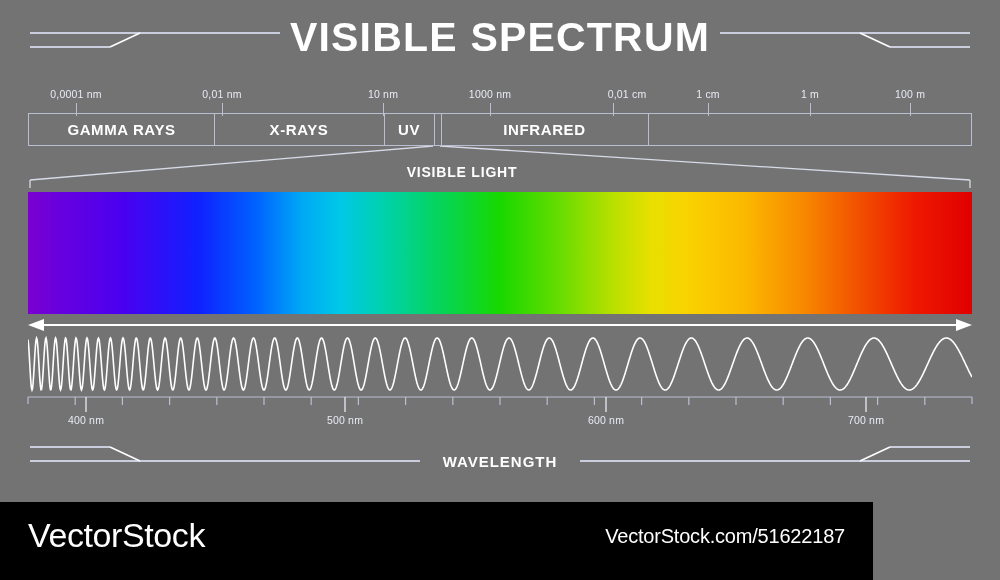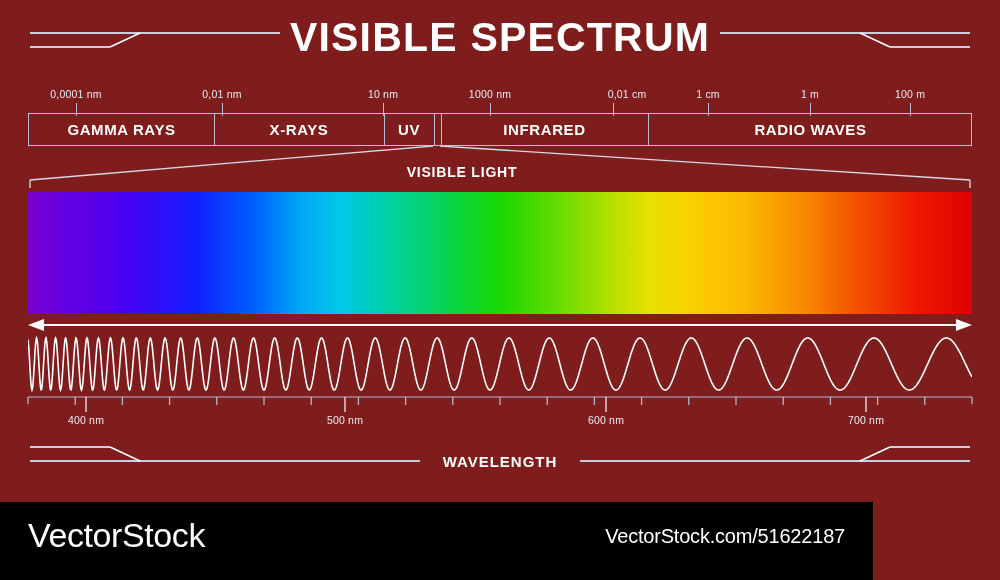--- a/index.html
+++ b/index.html
@@ -5,21 +5,21 @@
 <style>
   html, body {
     margin: 0;
     padding: 0;
     background: #000000;
   }
   #stage {
     position: relative;
     width: 1000px;
     height: 580px;
-    background: #7f1d1d;
+    background: #737373;
     overflow: hidden;
     font-family: "Liberation Sans", sans-serif;
     -webkit-font-smoothing: antialiased;
   }
 
   
   #title {
     position: absolute;
     left: 0;
     top: 13px;
@@ -246,21 +246,20 @@
     </div>
 
   <div id="bandbox">
       <div class="band" style="left: 185px; width: 170px;">X-RAYS</div>
       <div class="band" style="left: 0px; width: 185px;">GAMMA RAYS</div>
       <div class="band-sep" style="left: 185px;"></div>
       <div class="band" style="left: 355px; width: 50px;">UV</div>
       <div class="band-sep" style="left: 355px;"></div>
       <div class="band" style="left: 412px; width: 207px;">INFRARED</div>
       <div class="band-sep" style="left: 412px;"></div>
-      <div class="band" style="left: 619px; width: 325px;">RADIO WAVES</div>
       <div class="band-sep" style="left: 619px;"></div>
       <div class="band-sep" style="left: 405px;"></div>
     </div>
 
   <svg id="funnel">
     <line x1="433" y1="0" x2="30" y2="34" stroke="#d8dbe8" stroke-width="1.3"></line>
     <line x1="440" y1="0" x2="970" y2="34" stroke="#d8dbe8" stroke-width="1.3"></line>
     <line x1="30" y1="34" x2="30" y2="42" stroke="#d8dbe8" stroke-width="1.3"></line>
     <line x1="970" y1="34" x2="970" y2="42" stroke="#d8dbe8" stroke-width="1.3"></line>
   </svg>

